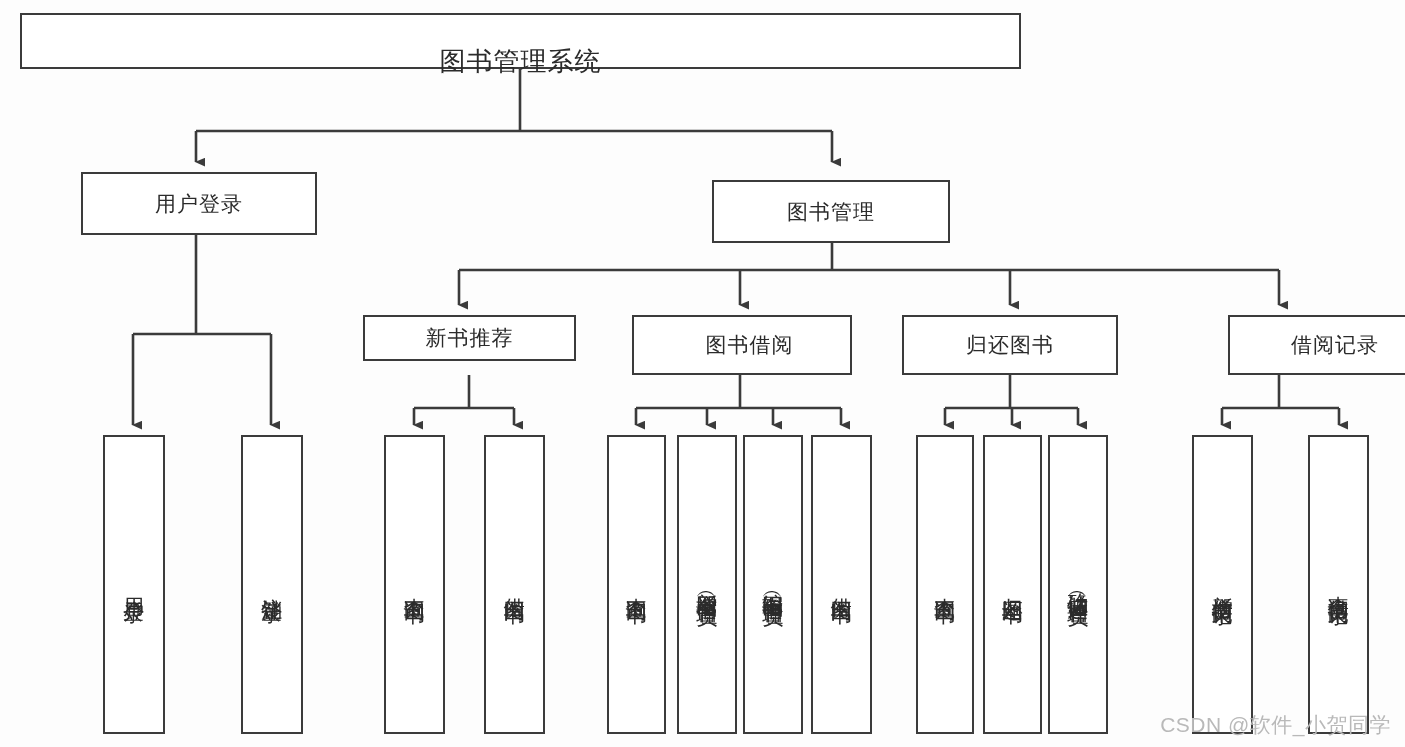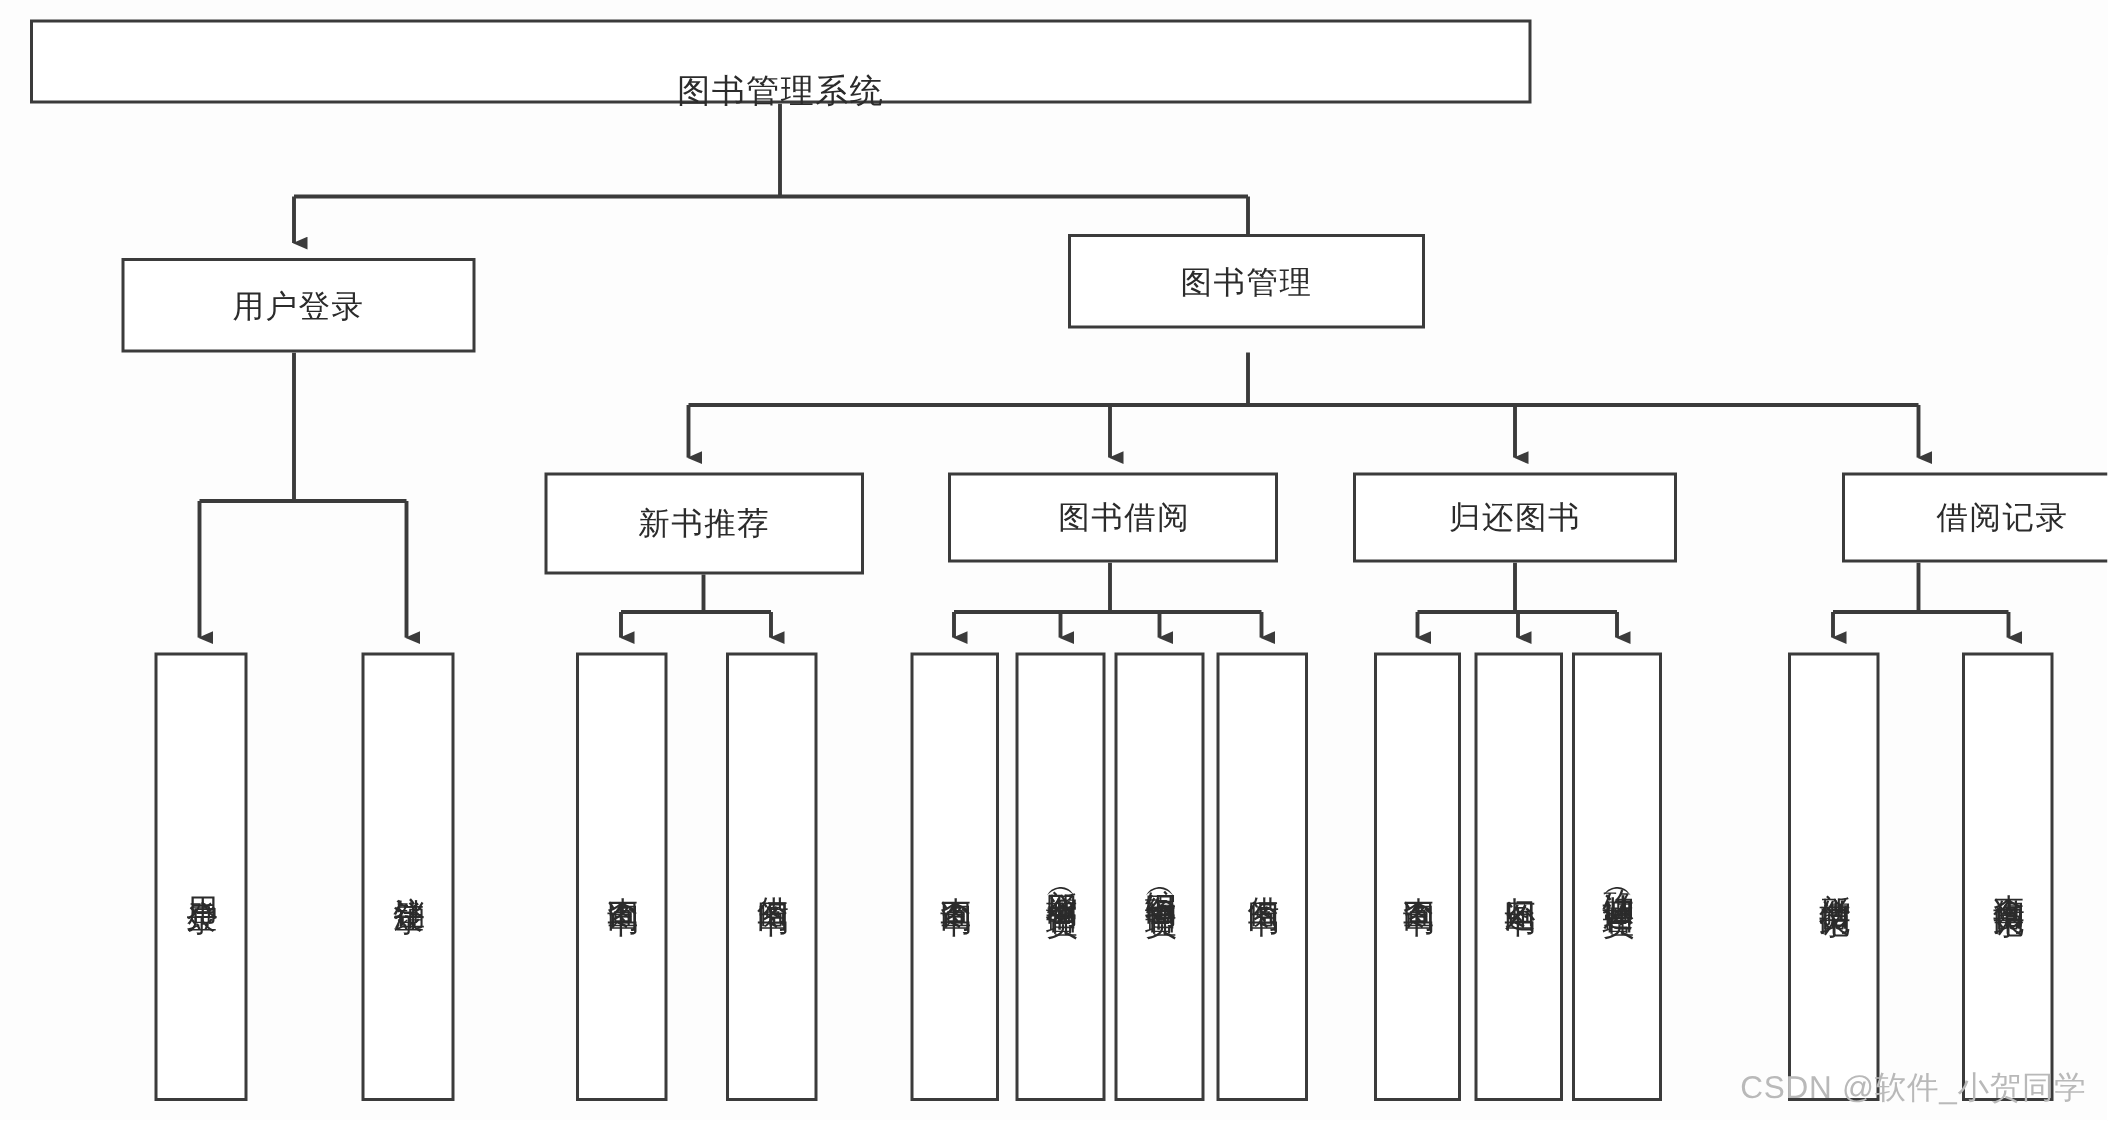--- a/index.html
+++ b/index.html
@@ -33,21 +33,21 @@
     display: flex;
     align-items: center;
     justify-content: center;
     color: #2b2b2b;
   }
   .node-h {
     font-size: 21px;
     letter-spacing: 1px;
     white-space: nowrap;
   }
-  .node-root .label { font-size: 22px; margin-top: 40px; }
+  .node-root .label { font-size: 26px; margin-top: 40px; }
   .node-v {
     align-items: center;
     justify-content: center;
   }
   .node-v .label {
     writing-mode: vertical-rl;
     text-orientation: upright;
     font-size: 21px;
     line-height: 1.32;
     letter-spacing: 2px;
@@ -120,25 +120,25 @@
   </svg>
 
   <div class="node node-h node-root" style="left:20px; top:13px; width:1001px; height:56px;">
     <span class="label">图书管理系统</span>
   </div>
 
   <div class="node node-h" style="left:81px; top:172px; width:236px; height:63px;">
     <span class="label">用户登录</span>
   </div>
 
-  <div class="node node-h" style="left:712px; top:156px; width:238px; height:63px;">
+  <div class="node node-h" style="left:712px; top:180px; width:238px; height:63px;">
     <span class="label">图书管理</span>
   </div>
 
-  <div class="node node-h" style="left:363px; top:315px; width:213px; height:68px;">
+  <div class="node node-h" style="left:363px; top:315px; width:213px; height:46px;">
     <span class="label">新书推荐</span>
   </div>
 
   <div class="node node-h" style="left:632px; top:315px; width:220px; height:60px;padding-left:15px;">
     <span class="label">图书借阅</span>
   </div>
 
   <div class="node node-h" style="left:902px; top:315px; width:216px; height:60px;">
     <span class="label">归还图书</span>
   </div>

